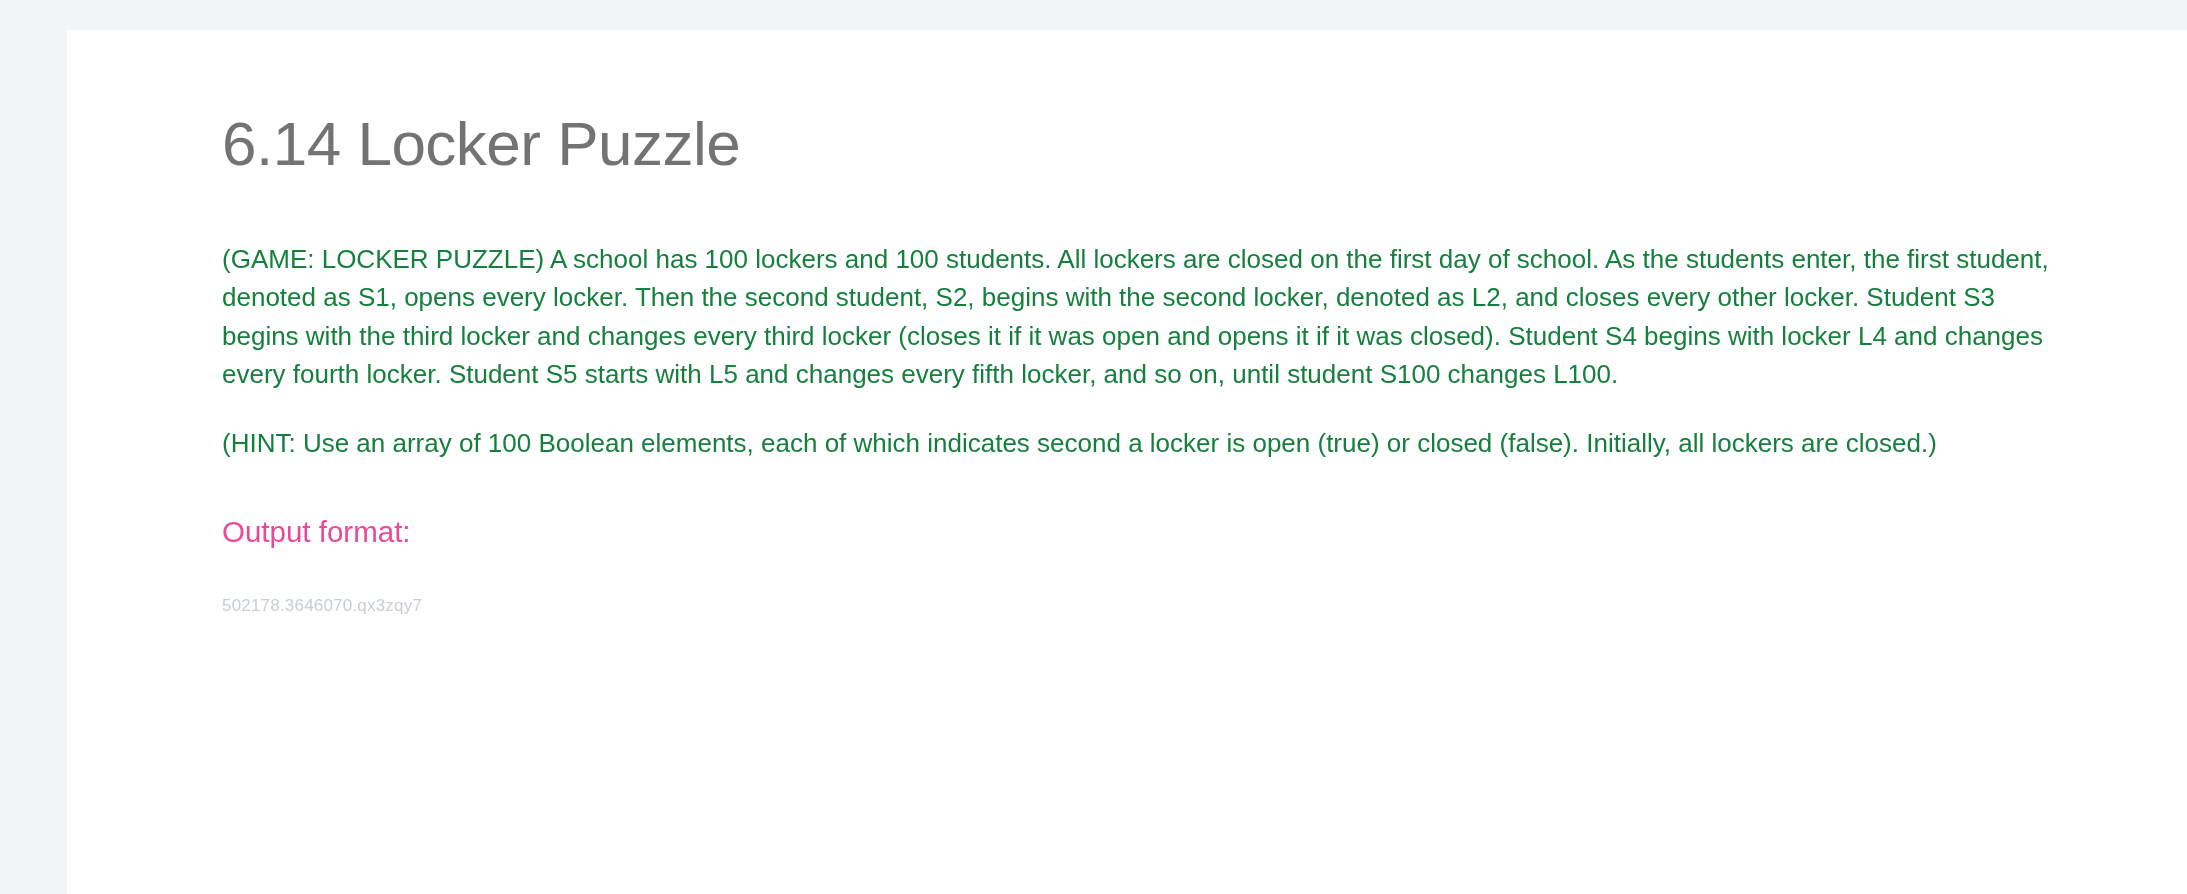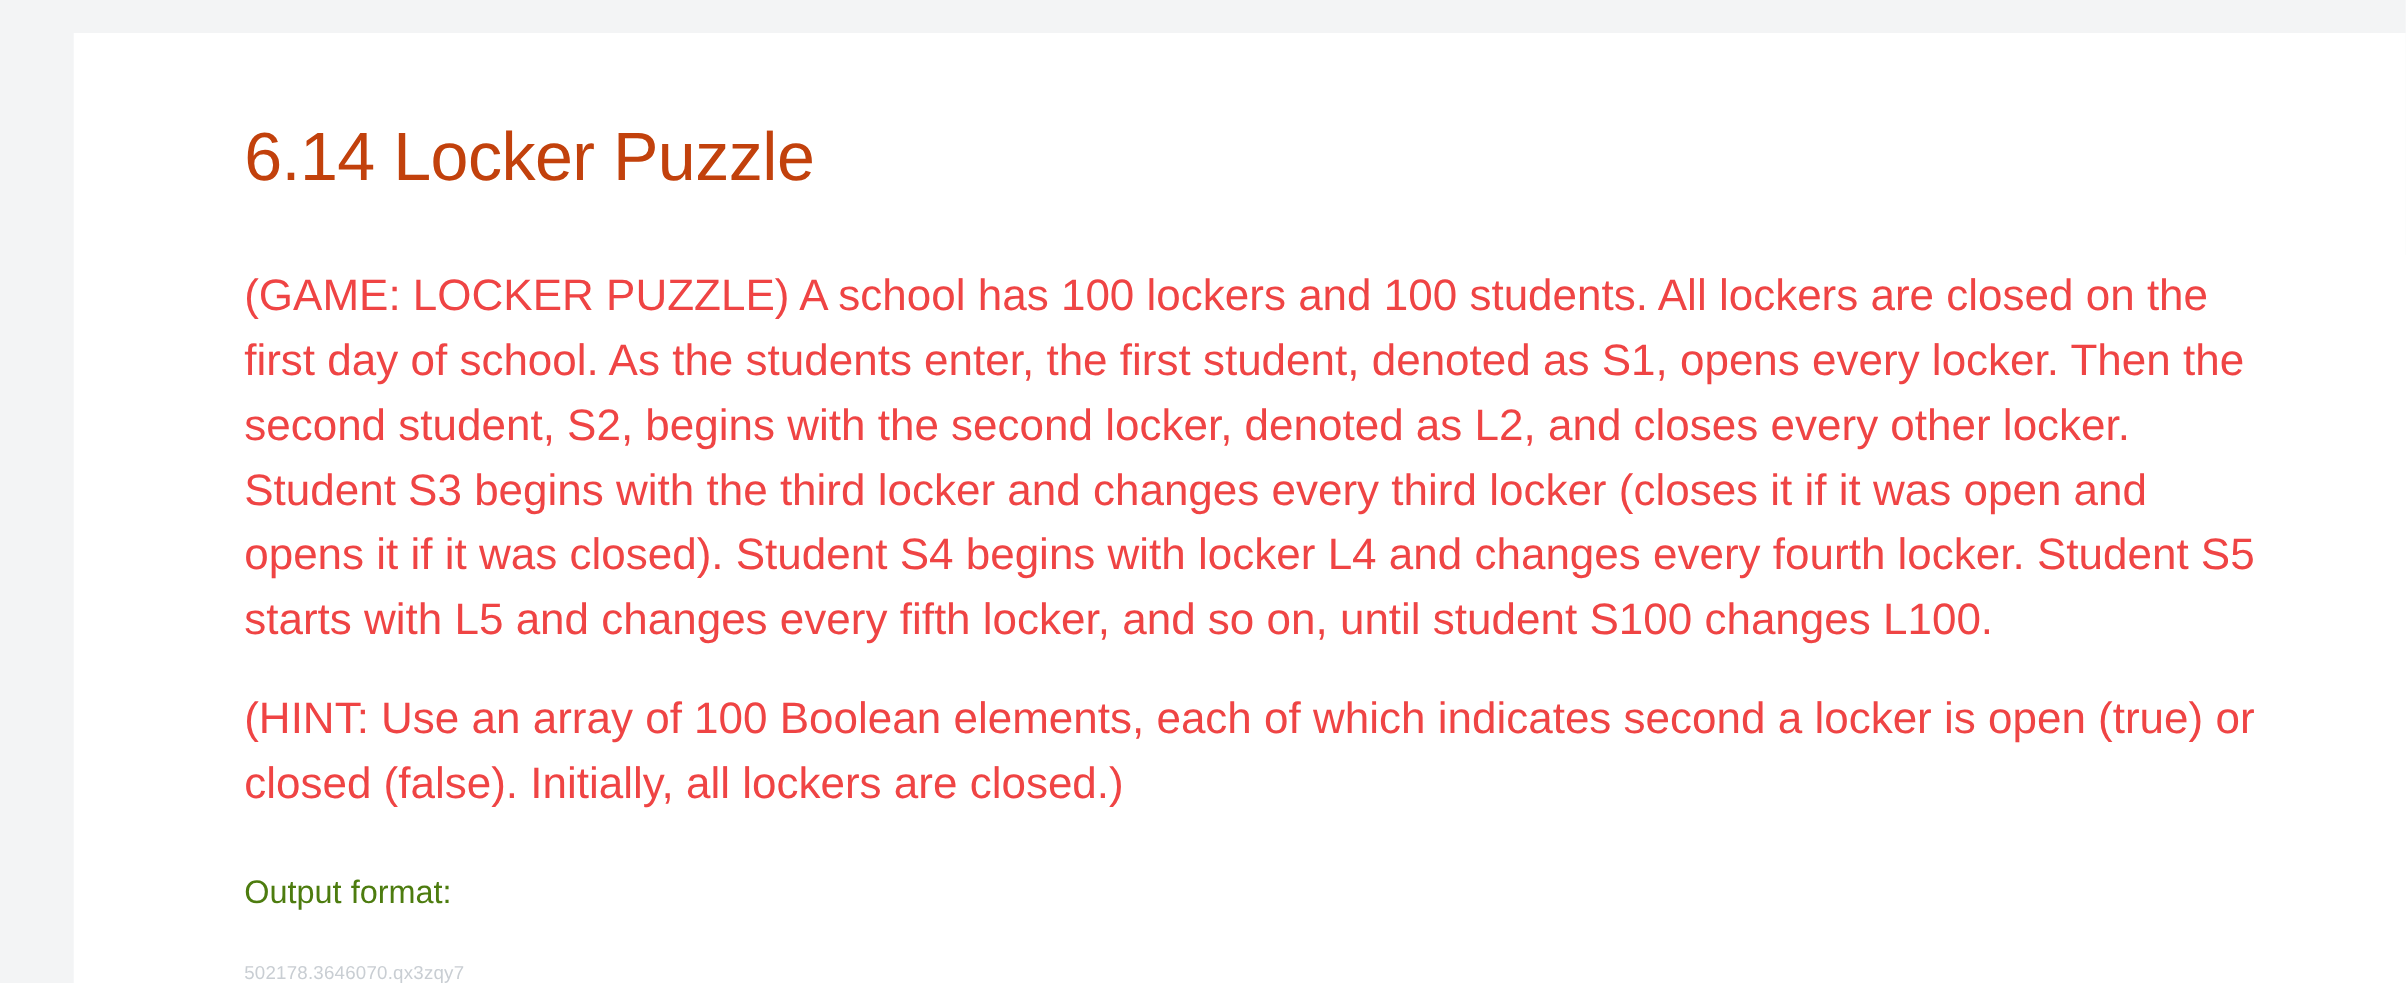--- a/index.html
+++ b/index.html
@@ -19,36 +19,36 @@
     top: 30px;
     width: 2120px;
     min-height: 864px;
     background: #ffffff;
     box-sizing: border-box;
     padding: 80px 120px 20px 155px;
   }
   .page-title {
     font-size: 62px;
     font-weight: normal;
-    color: #c2410c;
+    color: #737373;
     margin: 0 0 62px 0;
     letter-spacing: -0.5px;
     line-height: 1.1;
   }
   .body-text {
-    font-size: 40px;
+    font-size: 26px;
     line-height: 1.47;
-    color: #ef4444;
+    color: #15803d;
     margin: 0 0 31px 0;
     max-width: 1920px;
   }
   .output-block {
     font-size: 29.5px;
     line-height: 1.47;
-    color: #4d7c0f;
+    color: #ec4899;
     margin: 48px 0 0 0;
   }
   .output-block .line {
     display: block;
   }
   .watermark {
     margin-top: 42px;
     font-size: 17px;
     color: #c9ced3;
     letter-spacing: 0.2px;

